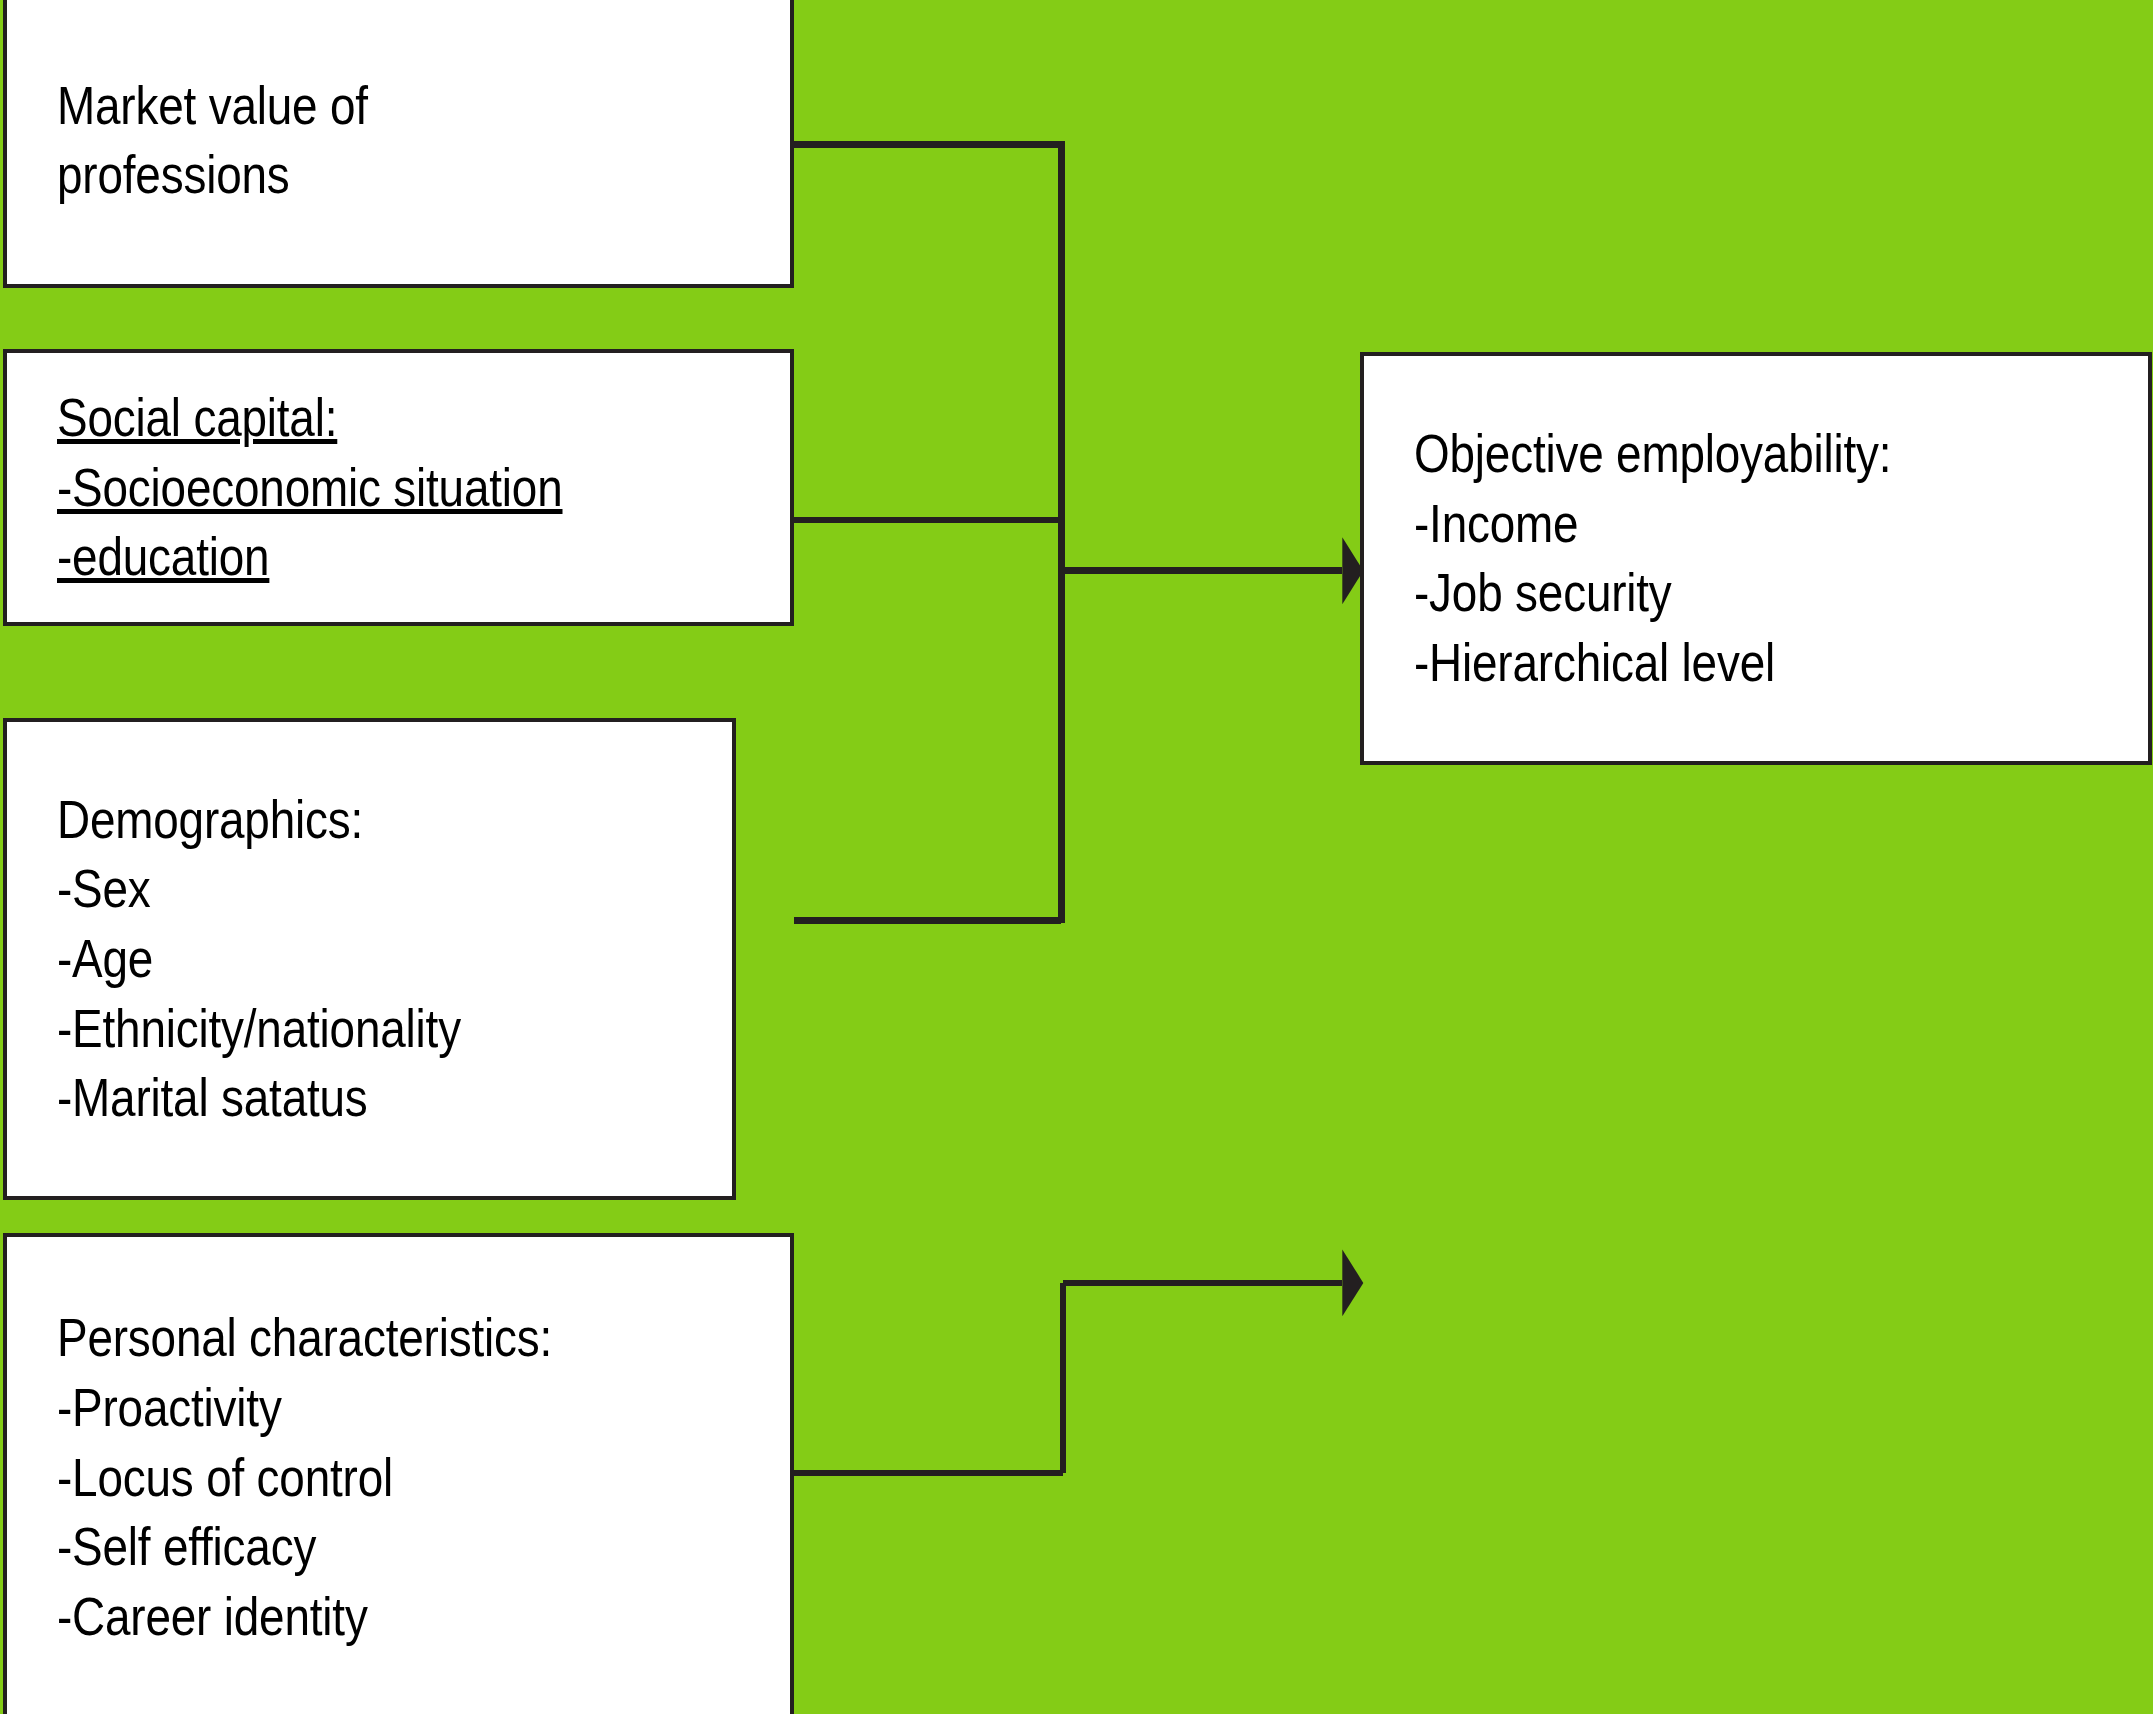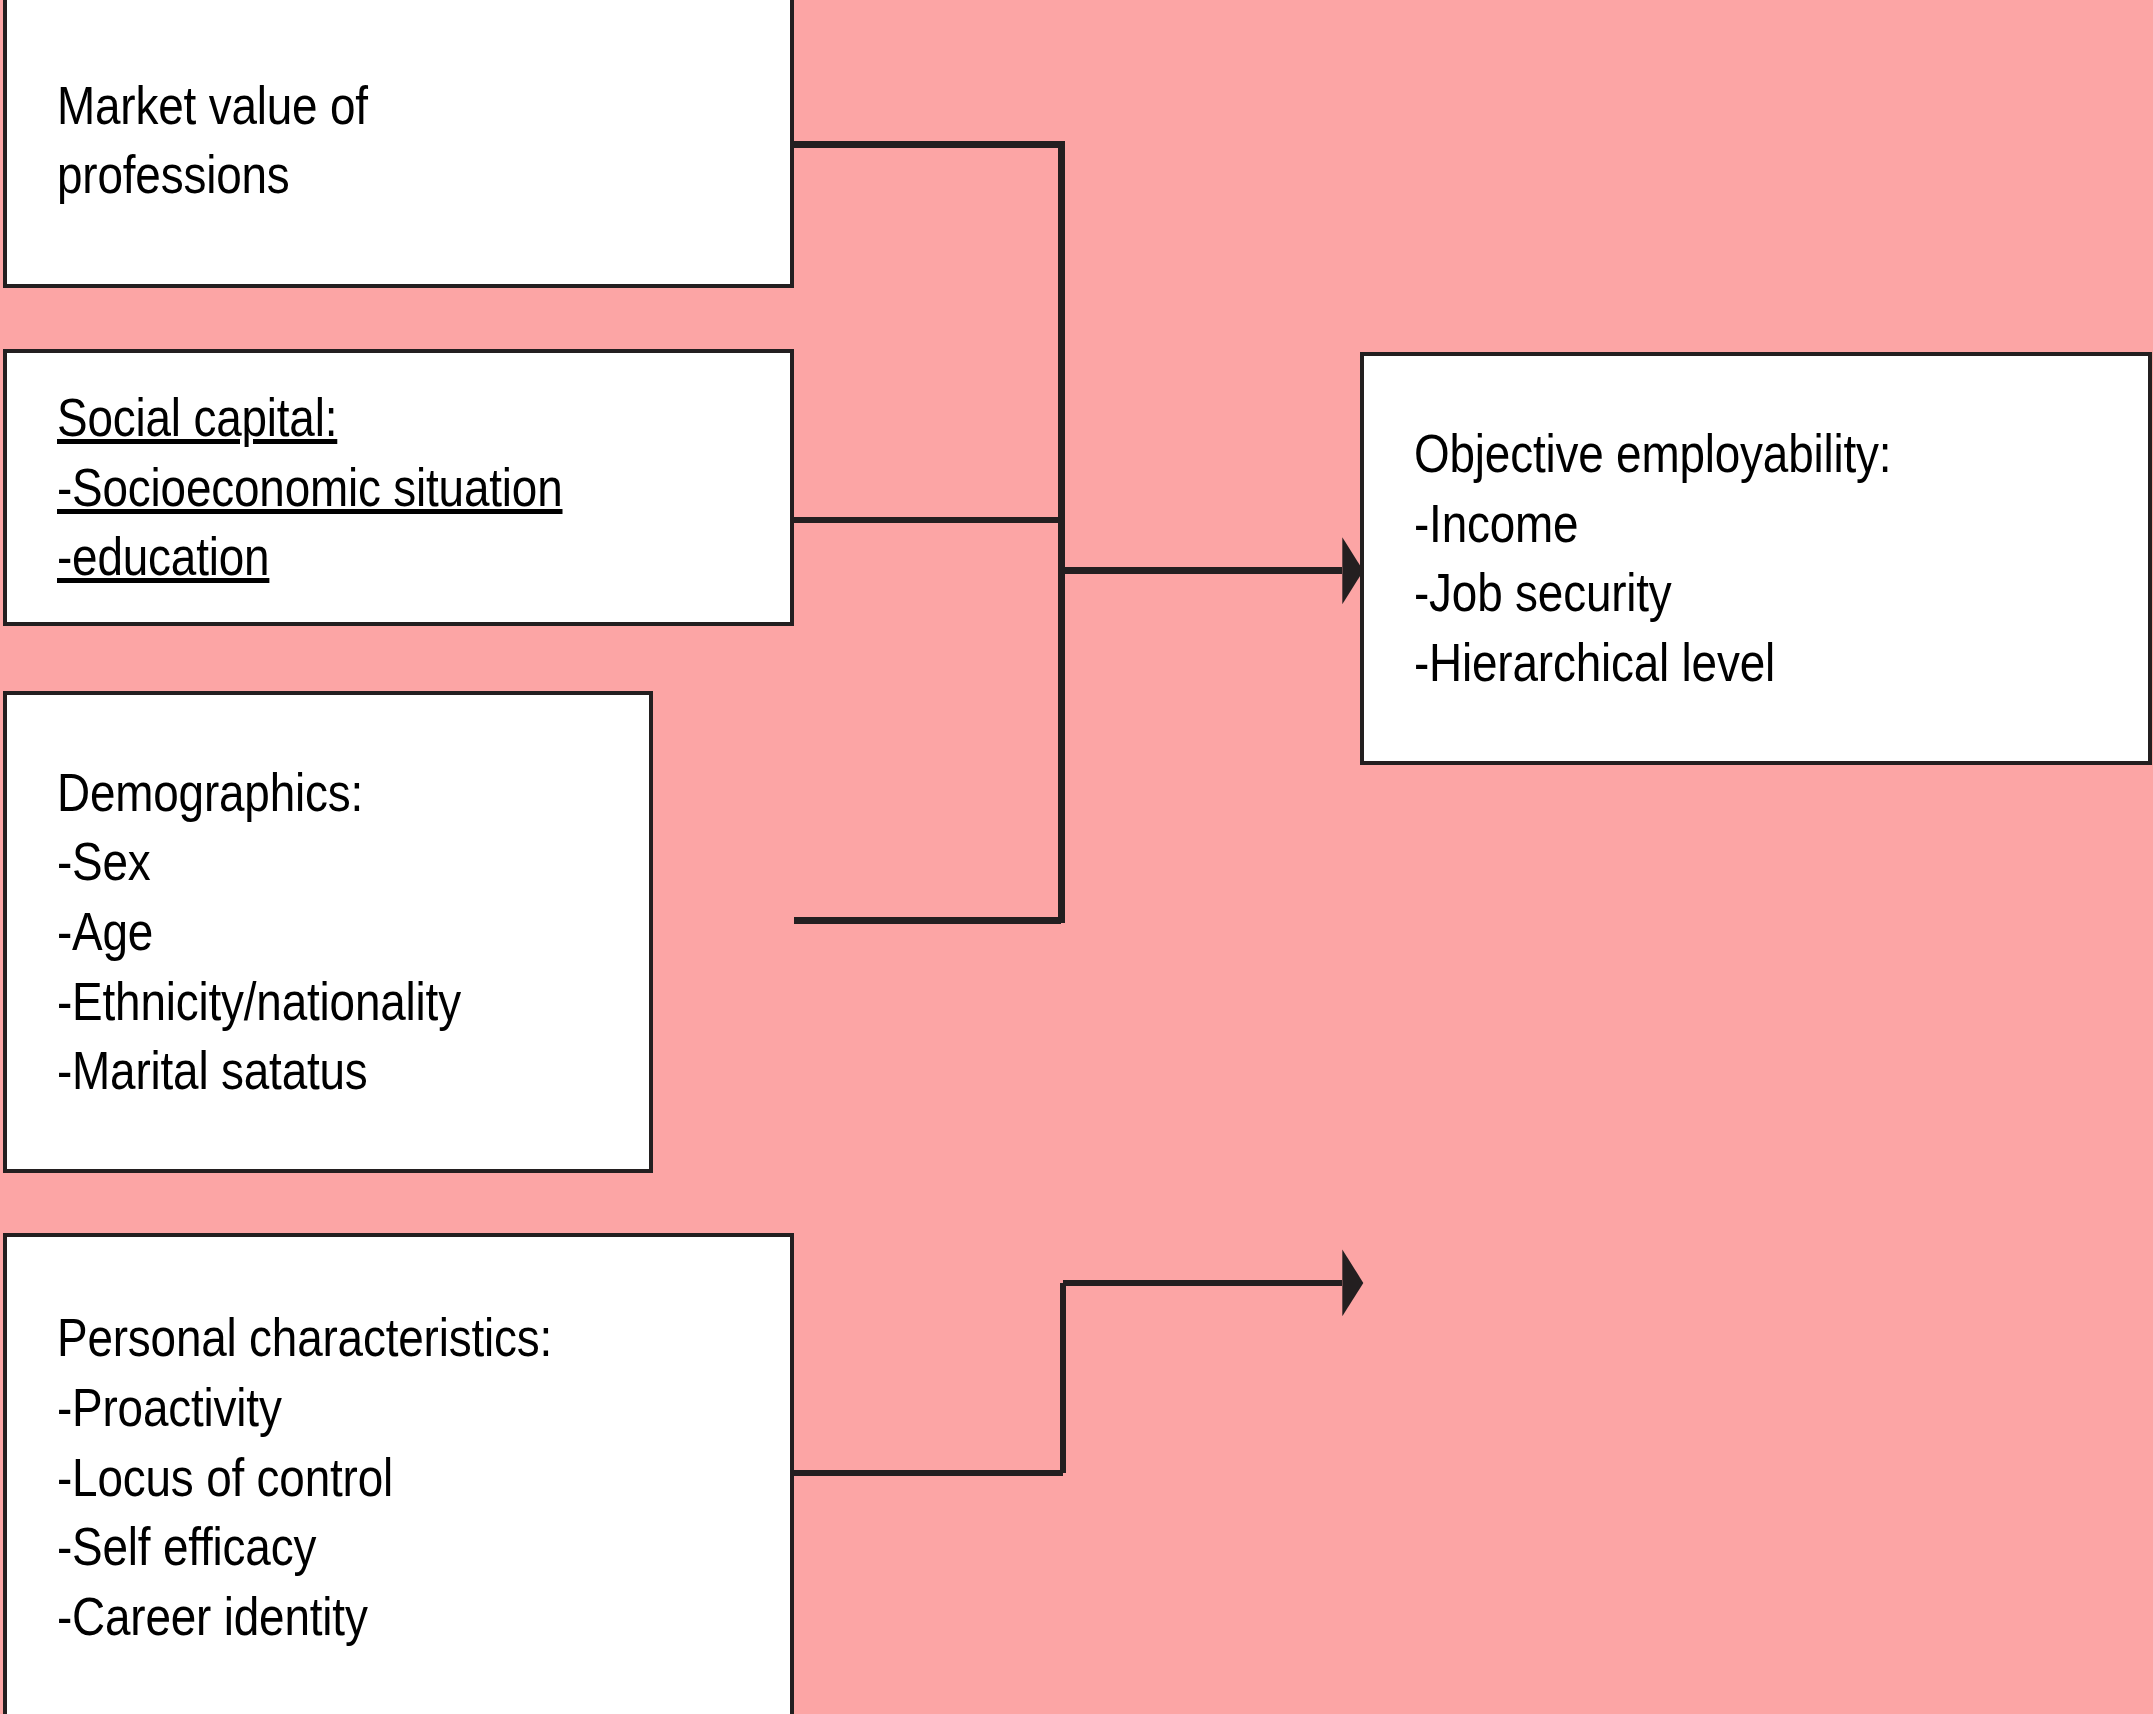--- a/index.html
+++ b/index.html
@@ -4,21 +4,21 @@
 <style>
   html, body {
     margin: 0;
     padding: 0;
     background: #ffffff;
   }
   #canvas {
     position: relative;
     width: 2154px;
     height: 1715px;
-    background: #fca5a5;
+    background: #84cc16;
     overflow: hidden;
     font-family: "Liberation Sans", "DejaVu Sans", sans-serif;
   }
   .node-box {
     position: absolute;
     box-sizing: border-box;
     border: 4.8px solid #231f20;
     background: #ffffff;
     display: flex;
     flex-direction: column;
@@ -89,21 +89,21 @@
   </div>
 
   <div class="node-box" style="left:2.9px; top:349px; width:791px; height:277px;text-decoration:underline;">
     <div class="node-lines">
       <span class="node-line">Social capital:</span>
       <span class="node-line spaced">-Socioeconomic situation</span>
       <span class="node-line spaced">-education</span>
     </div>
   </div>
 
-  <div class="node-box" style="left:2.9px; top:691px; width:650px; height:482px;">
+  <div class="node-box" style="left:2.9px; top:718px; width:733px; height:482px;">
     <div class="node-lines">
       <span class="node-line">Demographics:</span>
       <span class="node-line spaced">-Sex</span>
       <span class="node-line spaced">-Age</span>
       <span class="node-line spaced">-Ethnicity/nationality</span>
       <span class="node-line spaced">-Marital satatus</span>
     </div>
   </div>
 
   <div class="node-box" style="left:2.9px; top:1233px; width:791px; height:489px;">

